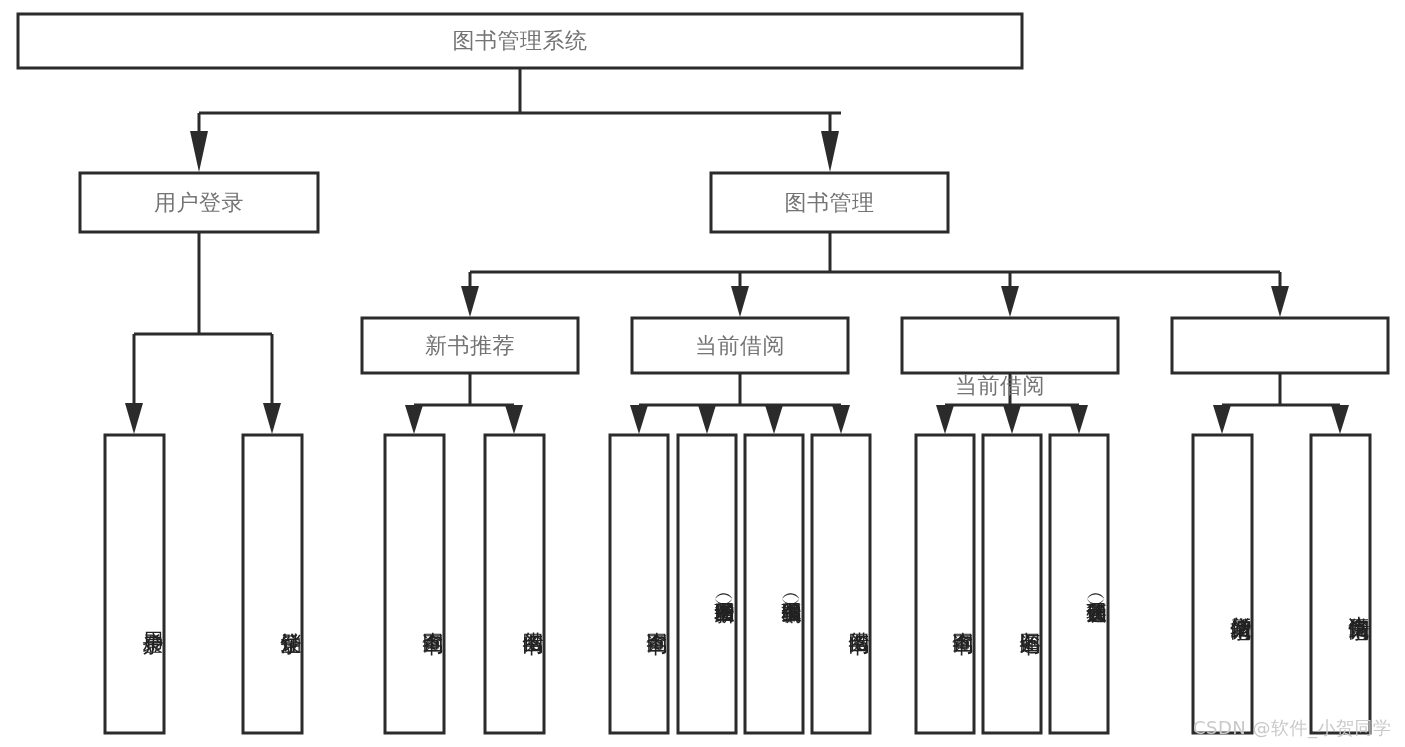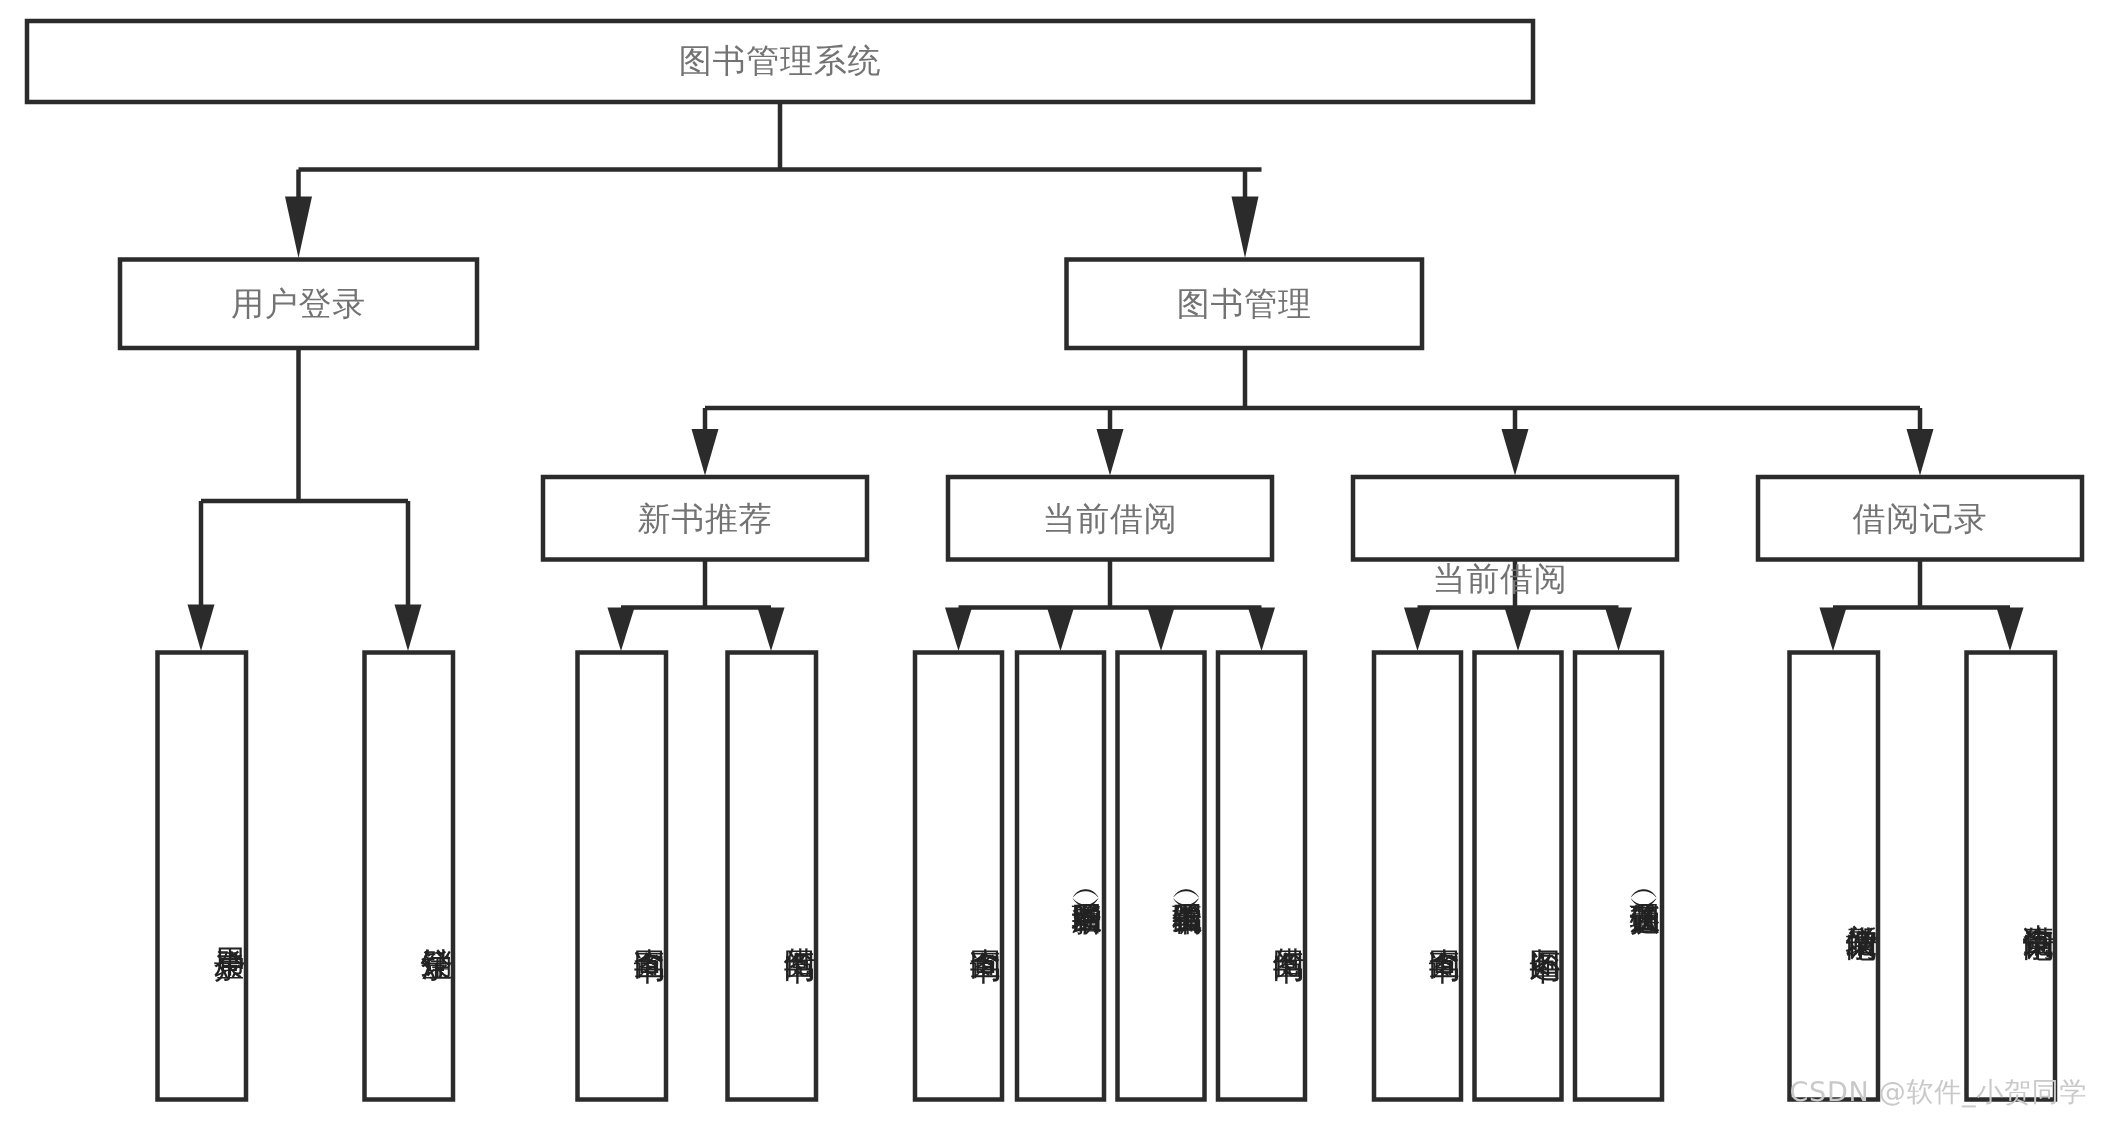--- a/index.html
+++ b/index.html
@@ -174,21 +174,20 @@
   </svg>
 
   <div class="node-label-h" style="left:18px; top:14px; width:1004px; height:54px;">图书管理系统</div>
 
   <div class="node-label-h" style="left:80px; top:173px; width:238px; height:59px;">用户登录</div>
   <div class="node-label-h" style="left:711px; top:173px; width:237px; height:59px;">图书管理</div>
 
   <div class="node-label-h" style="left:362px; top:318px; width:216px; height:55px;">新书推荐</div>
   <div class="node-label-h" style="left:632px; top:318px; width:216px; height:55px;">当前借阅</div>
   <div class="node-label-h" style="left:902px; top:318px; width:196px; height:55px;margin-top:40px;">当前借阅</div>
-  <div class="node-label-h" style="left:1172px; top:318px; width:216px; height:55px;">借阅记录</div>
 
   <div class="node-label-v" style="left:105px; top:500px; width:59px; height:233px;">用户登录</div>
   <div class="node-label-v" style="left:243px; top:500px; width:59px; height:233px;">注销登录</div>
 
   <div class="node-label-v" style="left:385px; top:500px; width:59px; height:233px;">查询图书</div>
   <div class="node-label-v" style="left:485px; top:500px; width:59px; height:233px;">借阅图书</div>
 
   <div class="node-label-v" style="left:610px; top:500px; width:58px; height:233px;">查询图书</div>
   <div class="node-label-v tight" style="left:678px; top:443px; width:58px; height:288px;">新增图书（管理员）</div>
   <div class="node-label-v tight" style="left:745px; top:443px; width:58px; height:288px;">编辑图书（管理员）</div>

